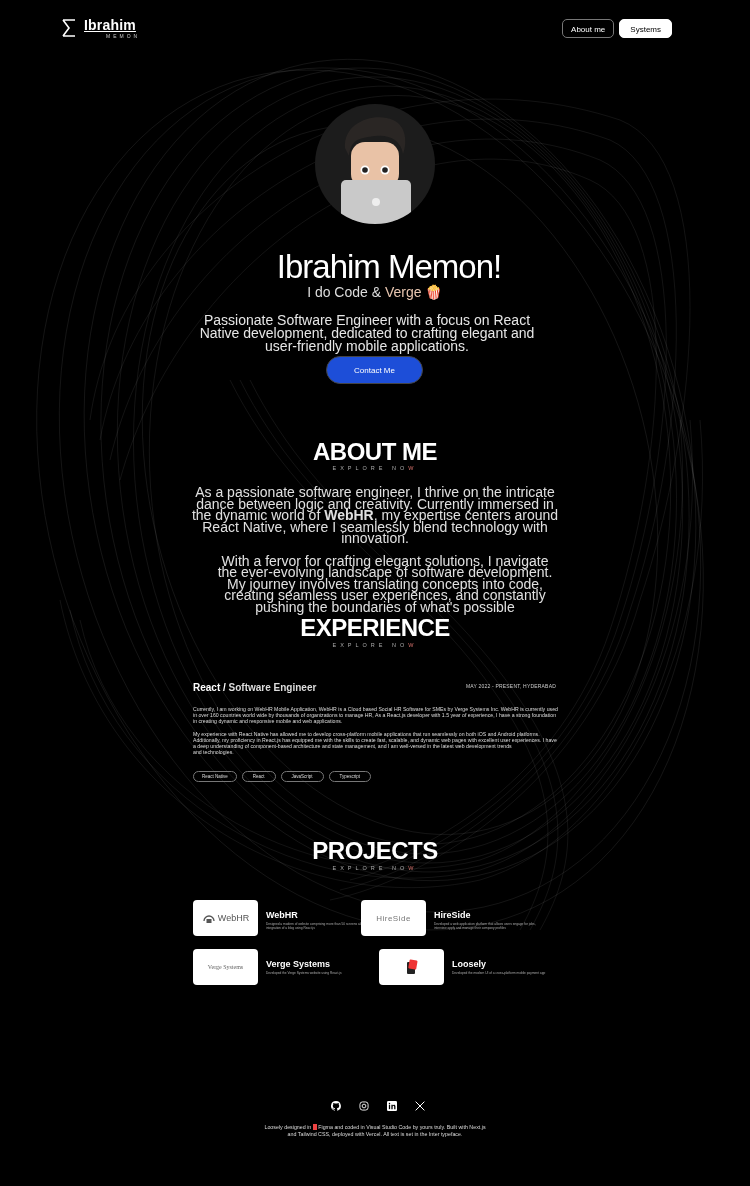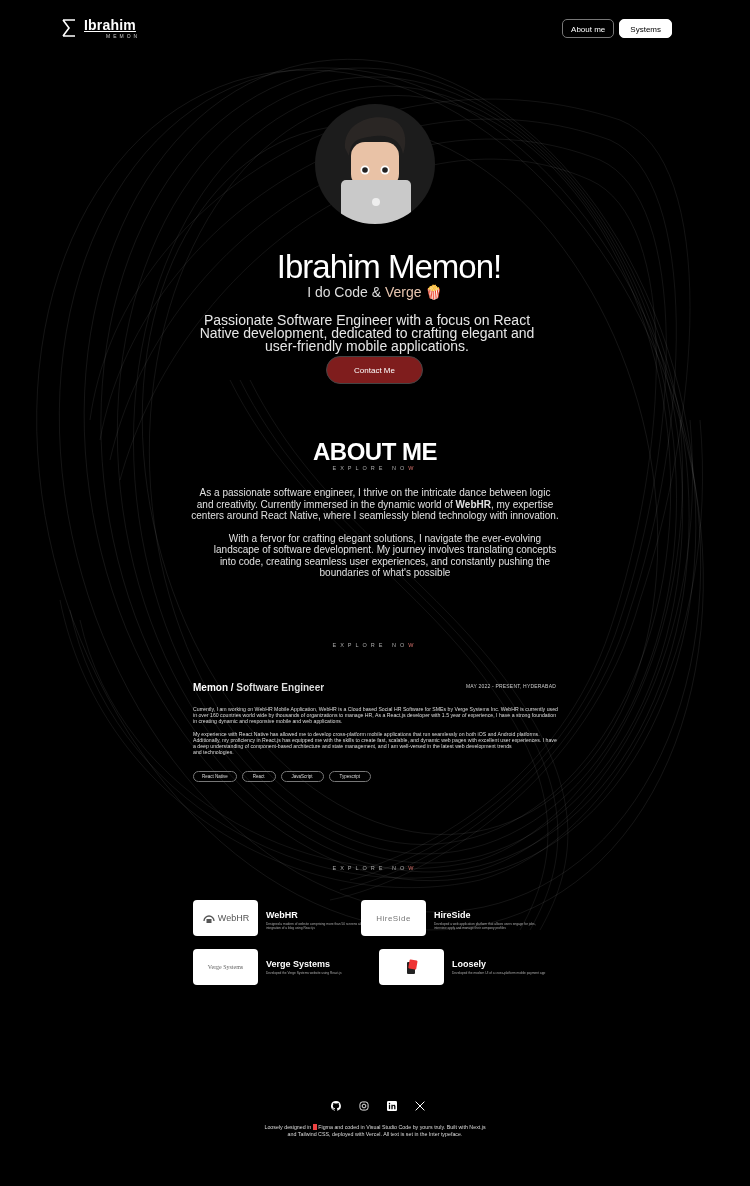--- a/index.html
+++ b/index.html
@@ -18,27 +18,27 @@
   .nav { display: flex; gap: 5px; }
   .nav-btn { font-size: 8px; padding: 5px 8px; border-radius: 5px; border: 1px solid #777; background: #000; color: #fff; cursor: pointer; font-family: "Liberation Sans", sans-serif; height: 19px; }
   .nav-btn.solid { background: #fff; color: #000; border-color: #fff; padding: 5px 10px; }
 
   
   .avatar { position: absolute; left: 315px; top: 104px; width: 120px; height: 120px; border-radius: 50%; background: #1c1c1c; overflow: hidden; }
   .hero-title { position: absolute; top: 248px; left: 0; width: 750px; text-align: center; font-size: 33px; font-weight: 400; letter-spacing: -1px; padding-left: 28px; }
   .hero-sub { position: absolute; top: 284px; left: 0; width: 750px; text-align: center; font-size: 14px; color: #ddd; }
   .hero-sub .chill { color: #e8c6b0; }
   .hero-desc { position: absolute; top: 314px; left: 192px; width: 350px; text-align: center; font-size: 14px; line-height: 13px; color: #e6e6e6; }
-  .contact-me { position: absolute; top: 356px; left: 326px; width: 97px; height: 28px; border-radius: 14px; border: 1px solid #444; background: #7f1d1d; color: #fff; font-size: 8px; display: flex; align-items: center; justify-content: center; cursor: pointer; }
+  .contact-me { position: absolute; top: 356px; left: 326px; width: 97px; height: 28px; border-radius: 14px; border: 1px solid #444; background: #1d4ed8; color: #fff; font-size: 8px; display: flex; align-items: center; justify-content: center; cursor: pointer; }
 
   .section-title { position: absolute; left: 0; width: 750px; text-align: center; font-weight: 700; font-size: 24px; letter-spacing: -0.5px; }
   .explore { position: absolute; left: 0; width: 750px; text-align: center; font-size: 5.5px; letter-spacing: 4px; color: #aaa; }
   .explore .w { color: #d9736d; }
 
-  .about-text { position: absolute; top: 487px; left: 190px; width: 370px; text-align: center; font-size: 10px; line-height: 11.5px; color: #e0e0e0; }
+  .about-text { position: absolute; top: 487px; left: 190px; width: 370px; text-align: center; font-size: 14px; line-height: 11.5px; color: #e0e0e0; }
   .about-text p + p { margin-top: 11px; margin-left: 20px; }
 
   .exp-head { position: absolute; top: 677px; left: 193px; width: 363px; display: flex; justify-content: space-between; align-items: center; }
   .exp-company { font-size: 10px; font-weight: 700; }
   .exp-role { font-size: 10px; color: #ddd; font-weight: 700; }
   .exp-date { font-size: 5px; color: #ccc; letter-spacing: 0.2px; }
   .exp-body { position: absolute; top: 706px; left: 193px; width: 366px; font-size: 5.2px; line-height: 6.2px; color: #ddd; }
   .exp-body p + p { margin-top: 6px; }
   .tags { position: absolute; top: 771px; left: 193px; display: flex; gap: 5px; }
   .tag { font-size: 4.5px; color: #ddd; border: 1px solid #777; border-radius: 6px; padding: 2.5px 8px; height: 11px; display: flex; align-items: center; }
@@ -119,36 +119,38 @@
   <p class="hero-desc">Passionate Software Engineer with a focus on React Native development, dedicated to crafting elegant and user-friendly mobile applications.</p>
   <button class="contact-me">Contact Me</button>
 
   <h2 class="section-title" style="top:438px">ABOUT ME</h2>
   <div class="explore" style="top:465px"><span>EXPLORE NO</span><span class="w">W</span></div>
   <div class="about-text">
     <p><span>As a passionate software engineer, I thrive on the intricate dance between logic and creativity. Currently immersed in the dynamic world of </span><b>WebHR</b><span>, my expertise centers around React Native, where I seamlessly blend technology with innovation.</span></p>
     <p>With a fervor for crafting elegant solutions, I navigate the ever-evolving landscape of software development. My journey involves translating concepts into code, creating seamless user experiences, and constantly pushing the boundaries of what's possible</p>
   </div>
 
+  <h2 class="section-title" style="top:614px">EXPERIENCE</h2>
   <div class="explore" style="top:642px"><span>EXPLORE NO</span><span class="w">W</span></div>
   <div class="exp-head">
-    <div><span class="exp-company">Memon /</span><span class="exp-role"> Software Engineer</span></div>
+    <div><span class="exp-company">React /</span><span class="exp-role"> Software Engineer</span></div>
     <span class="exp-date">MAY 2022 - PRESENT, HYDERABAD</span>
   </div>
   <div class="exp-body">
     <p>Currently, I am working on WebHR Mobile Application, WebHR is a Cloud based Social HR Software for SMEs by Verge Systems Inc. WebHR is currently used in over 160 countries world wide by thousands of organizations to manage HR, As a React.js developer with 1.5 year of experience, I have a strong foundation in creating dynamic and responsive mobile and web applications.</p>
     <p><span>My experience with React Native has allowed me to develop cross-platform mobile applications that run seamlessly on both iOS and Android platforms. Additionally, my proficiency in React.js has equipped me with the skills to create fast, scalable, and dynamic web pages with excellent user experiences. I have a deep understanding of component-based architecture and state management, and I am well-versed in the latest web development trends</span><br><span>and technologies.</span></p>
   </div>
   <div class="tags">
     <span class="tag">React Native</span>
     <span class="tag" style="padding:2.5px 10px">React</span>
     <span class="tag" style="padding:2.5px 10px">JavaScript</span>
     <span class="tag" style="padding:2.5px 10px">Typescript</span>
   </div>
 
+  <h2 class="section-title" style="top:837px">PROJECTS</h2>
   <div class="explore" style="top:865px"><span>EXPLORE NO</span><span class="w">W</span></div>
 
   <div class="projects">
     <div class="proj" style="left:0;top:0">
       <div class="proj-logo">
         <svg width="14" height="12" viewBox="0 0 14 12">
             <path d="M2 9 A5 5 0 1 1 12 9" stroke="#555" stroke-width="1.3" fill="none"></path>
             <rect x="4.5" y="7" width="5" height="4" fill="#555"></rect>
           </svg>
         <span style="font-size:9px;margin-left:2px">WebHR</span>

